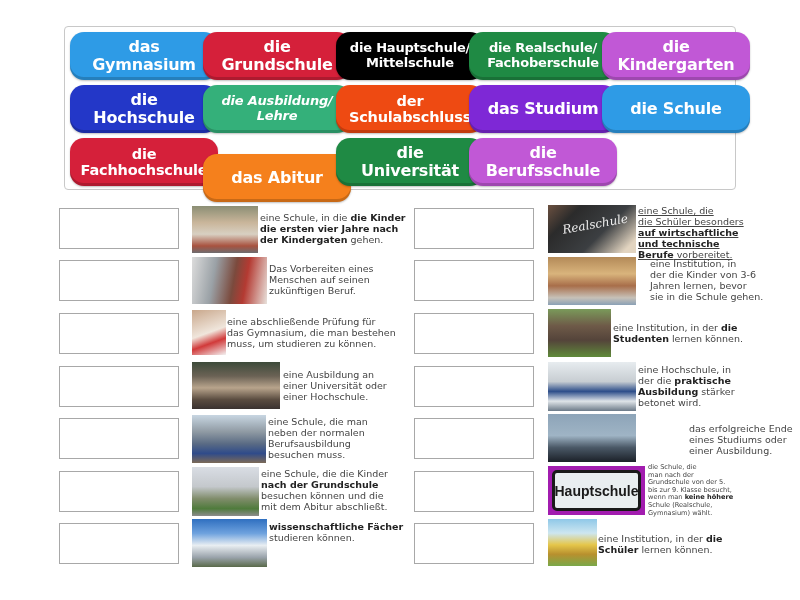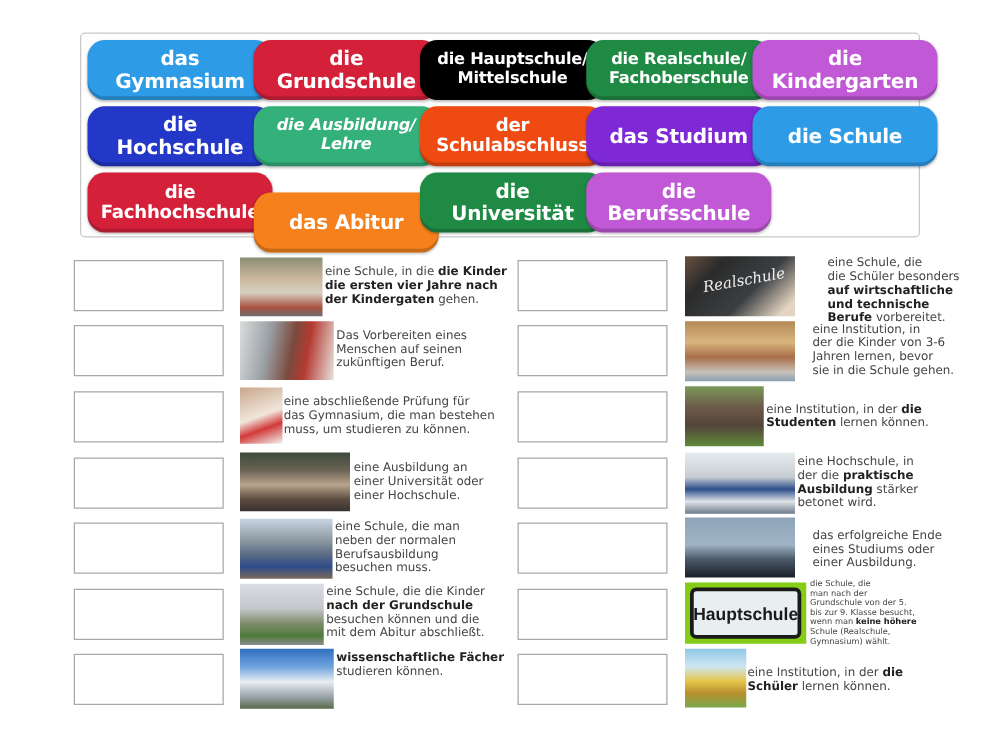--- a/index.html
+++ b/index.html
@@ -101,21 +101,21 @@
 besuchen können und die
 mit dem Abitur abschließt.</span></div>
     <div class="slot" style="left: 59px; top: 523px;"></div>
     <div class="img" style="left: 192px; top: 519px; width: 75px; height: 48px; background: linear-gradient(rgb(47, 111, 192) 0%, rgb(110, 162, 222) 30%, rgb(233, 238, 242) 55%, rgb(154, 163, 171) 80%, rgb(90, 106, 74) 100%);"></div>
     <div class="desc" style="left: 269px; top: 521px;"><b>wissenschaftliche Fächer</b><span>
 studieren können.</span></div>
     <div class="slot" style="left: 414px; top: 208px;"></div>
     <div class="img" style="left: 548px; top: 205px; width: 88px; height: 48px; background: linear-gradient(135deg, rgb(107, 80, 64) 0%, rgb(43, 43, 43) 25%, rgb(60, 63, 66) 60%, rgb(226, 212, 192) 90%);">
       <div style="position: absolute; left: 14px; top: 12px; color: rgb(238, 238, 238); font-family: &quot;DejaVu Serif&quot;, serif; font-style: italic; font-size: 12px; transform: rotate(-10deg);">Realschule</div>
     </div>
-    <div class="desc" style="left: 662px; top: 205px;"><span>eine Schule, die
+    <div class="desc" style="left: 638px; top: 205px; text-decoration: underline;"><span>eine Schule, die
 die Schüler besonders
 </span><b>auf wirtschaftliche
 und technische
 Berufe</b><span> vorbereitet.</span></div>
     <div class="slot" style="left: 414px; top: 260px;"></div>
     <div class="img" style="left: 548px; top: 257px; width: 88px; height: 48px; background: linear-gradient(rgb(179, 138, 88) 0%, rgb(217, 180, 124) 35%, rgb(168, 110, 74) 60%, rgb(199, 193, 184) 85%, rgb(138, 160, 181) 100%);"></div>
     <div class="desc" style="left: 650px; top: 258px;"><span>eine Institution, in
 der die Kinder von 3-6
 Jahren lernen, bevor
 sie in die Schule gehen.</span></div>
@@ -124,25 +124,25 @@
     <div class="desc" style="left: 613px; top: 322px;"><span>eine Institution, in der </span><b>die
 Studenten</b><span> lernen können.</span></div>
     <div class="slot" style="left: 414px; top: 366px;"></div>
     <div class="img" style="left: 548px; top: 362px; width: 88px; height: 49px; background: linear-gradient(rgb(231, 236, 239) 0%, rgb(199, 205, 210) 40%, rgb(45, 78, 138) 60%, rgb(223, 228, 232) 80%, rgb(108, 122, 136) 100%);"></div>
     <div class="desc" style="left: 638px; top: 364px;"><span>eine Hochschule, in
 der die </span><b>praktische
 Ausbildung</b><span> stärker
 betonet wird.</span></div>
     <div class="slot" style="left: 414px; top: 418px;"></div>
     <div class="img" style="left: 548px; top: 414px; width: 88px; height: 48px; background: linear-gradient(rgb(141, 164, 184) 0%, rgb(159, 180, 197) 45%, rgb(74, 88, 102) 70%, rgb(27, 32, 40) 100%);"></div>
-    <div class="desc" style="left: 610px; top: 423px; padding-left: 40px;"><span>das erfolgreiche Ende
+    <div class="desc" style="left: 649px; top: 423px; padding-left: 40px;"><span>das erfolgreiche Ende
 eines Studiums oder
 einer Ausbildung.</span></div>
     <div class="slot" style="left: 414px; top: 471px;"></div>
-    <div class="img" style="left: 548px; top: 466px; width: 97px; height: 49px; background: #84cc16;">
+    <div class="img" style="left: 548px; top: 466px; width: 97px; height: 49px; background: #a21caf;">
       <div style="position: absolute; inset: 4px; background: rgb(233, 238, 240); border: 3px solid rgb(26, 26, 26); border-radius: 5px; display: flex; align-items: center; justify-content: center; font-family: &quot;Liberation Sans&quot;, sans-serif; font-weight: bold; font-size: 14px; color: rgb(26, 26, 26);">Hauptschule</div>
     </div>
     <div class="desc tiny" style="left: 648px; top: 464px;"><span>die Schule, die
 man nach der
 Grundschule von der 5.
 bis zur 9. Klasse besucht,
 wenn man </span><b>keine höhere</b><span>
 Schule (Realschule,
 Gymnasium) wählt.</span></div>
     <div class="slot" style="left: 414px; top: 523px;"></div>

